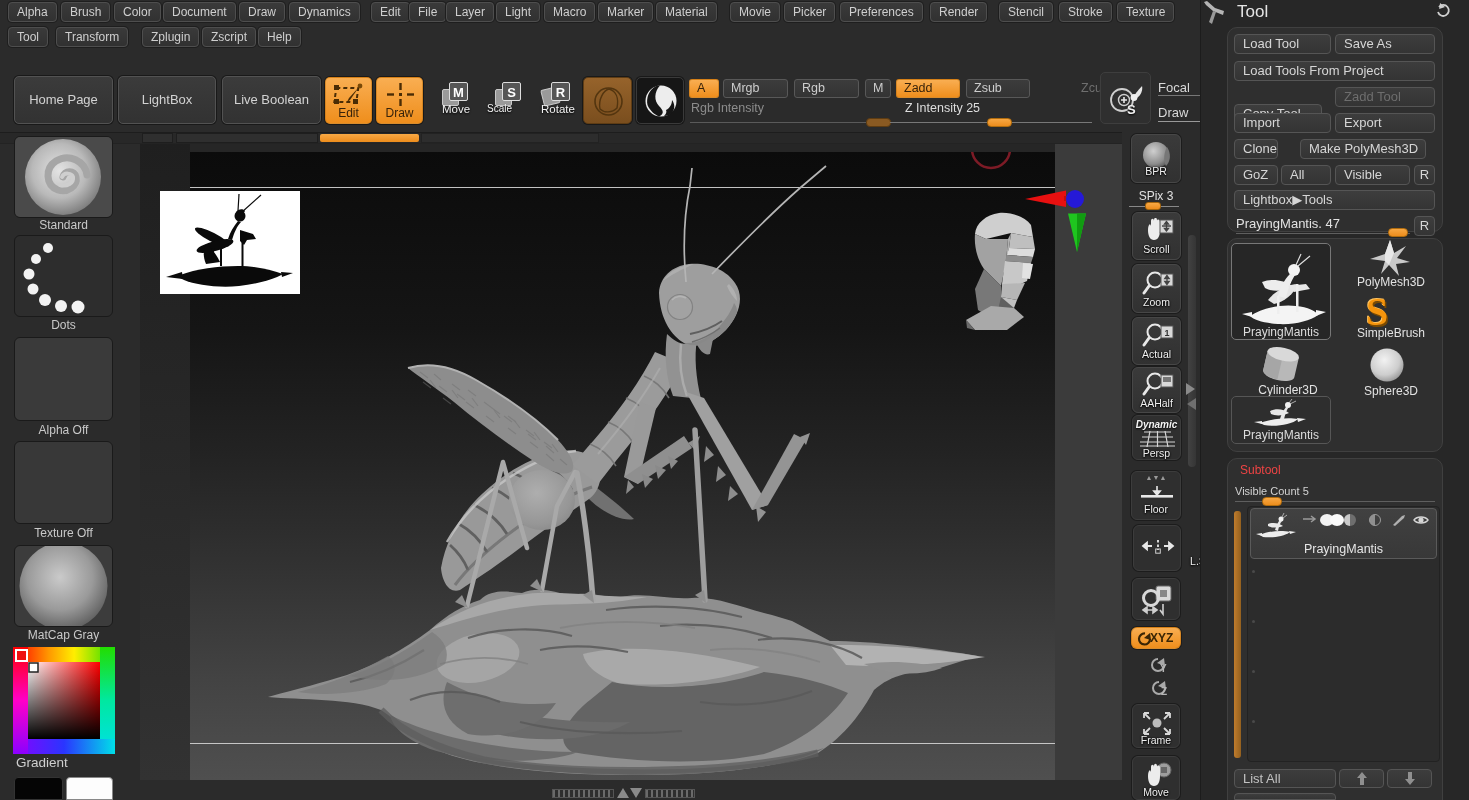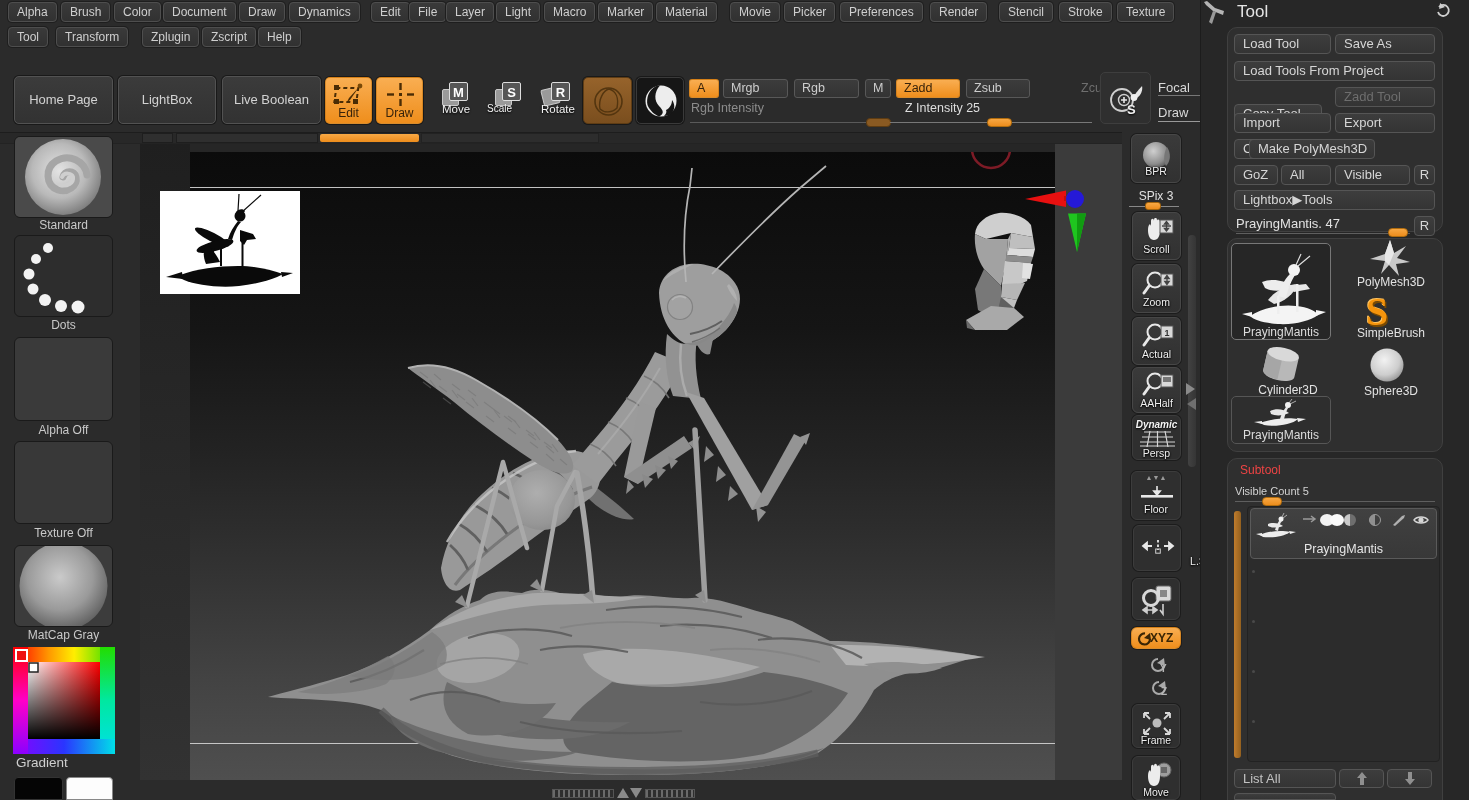--- a/index.html
+++ b/index.html
@@ -593,21 +593,21 @@
 
 <div class="gbox" style="left:1227px;top:27px;width:216px;height:205px;"></div>
 <div class="pbtn" style="left:1234px;top:34px;width:97px;">Load Tool</div>
 <div class="pbtn" style="left:1335px;top:34px;width:100px;">Save As</div>
 <div class="pbtn" style="left:1234px;top:61px;width:201px;">Load Tools From Project</div>
 <div class="pbtn" style="left:1234px;top:104px;width:88px;">Copy Tool</div>
 <div class="pbtn" style="left:1335px;top:87px;width:100px;color:#6e6e6e;">Zadd Tool</div>
 <div class="pbtn" style="left:1234px;top:113px;width:97px;">Import</div>
 <div class="pbtn" style="left:1335px;top:113px;width:100px;">Export</div>
 <div class="pbtn" style="left:1234px;top:139px;width:44px;">Clone</div>
-<div class="pbtn" style="left:1249px;top:139px;width:126px;">Make PolyMesh3D</div>
+<div class="pbtn" style="left:1300px;top:139px;width:126px;">Make PolyMesh3D</div>
 <div class="pbtn" style="left:1234px;top:165px;width:44px;">GoZ</div>
 <div class="pbtn" style="left:1281px;top:165px;width:50px;">All</div>
 <div class="pbtn" style="left:1335px;top:165px;width:75px;">Visible</div>
 <div class="pbtn" style="left:1414px;top:165px;width:21px;padding:0;text-align:center;">R</div>
 <div class="pbtn" style="left:1234px;top:190px;width:201px;">Lightbox▶Tools</div>
 <div class="abs" style="left:1236px;top:216px;color:#e2e2e2;font-size:13px;">PrayingMantis. 47</div>
 <div class="abs" style="left:1236px;top:233px;width:174px;height:1px;background:#5f5f5f;"></div>
 <div class="abs" style="left:1388px;top:228px;width:20px;height:9px;background:linear-gradient(#f7a743,#ec8d1d);border:1px solid #b06c0e;border-radius:4px;"></div>
 <div class="pbtn" style="left:1414px;top:216px;width:21px;padding:0;text-align:center;">R</div>
 

